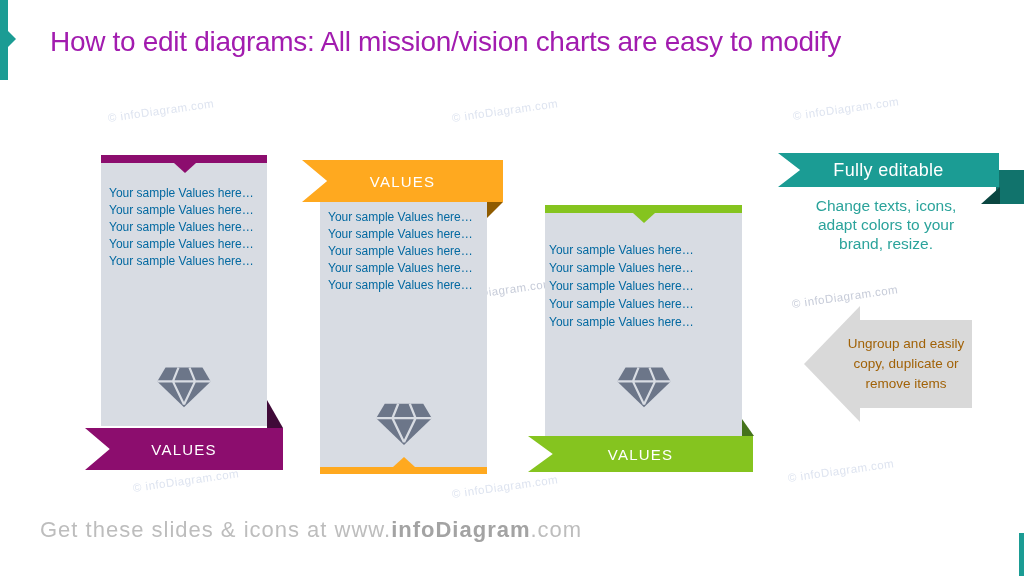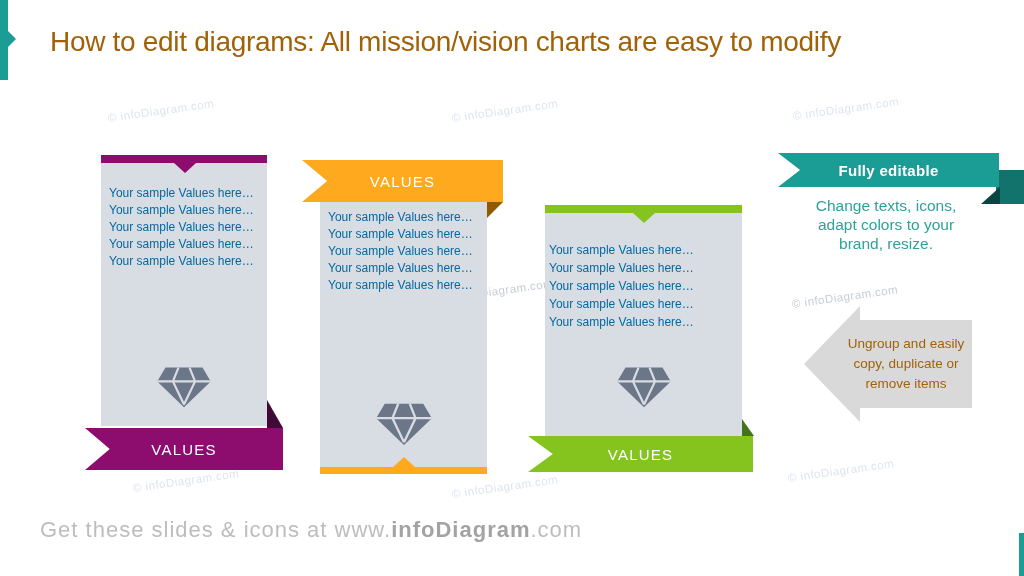--- a/index.html
+++ b/index.html
@@ -5,21 +5,21 @@
   * { margin:0; padding:0; box-sizing:border-box; }
   html,body { background:#fff; }
   .slide {
     position:relative; width:1024px; height:576px; background:#FFFFFF;
     overflow:hidden; font-family:"Liberation Sans", sans-serif;
   }
 
   
   .title {
     position:absolute; left:50px; top:26px; width:920px;
-    font-size:28px; color:#a16207; letter-spacing:-0.3px; font-weight:400;
+    font-size:28px; color:#a21caf; letter-spacing:-0.3px; font-weight:400;
   }
 
   
   .accent-bar-tl { position:absolute; left:0; top:0; width:8px; height:80px; background:#1B9C94; }
   .accent-chevron { position:absolute; left:8px; top:31px; width:8px; height:16px; background:#1B9C94;
     clip-path:polygon(0 0, 100% 50%, 0 100%); }
   .accent-bar-br { position:absolute; left:1019px; top:533px; width:5px; height:43px; background:#1B9C94; }
 
   
   .wm { position:absolute; font-size:11.5px; white-space:nowrap;
@@ -41,21 +41,21 @@
   .banner-label { color:#FFFFFF; font-weight:normal; font-size:15px; letter-spacing:1.2px; }
   .fold { position:absolute; }
   .fold-tl-br { clip-path:polygon(0 0, 100% 100%, 0 100%); }   
   .fold-tr { clip-path:polygon(0 0, 100% 0, 0 100%); }          
   .fold-rb { clip-path:polygon(100% 0, 100% 100%, 0 100%); }    
 
   
   .ribbon-main { position:absolute; left:778px; top:153px; width:221px; height:34px; background:#1B9C94;
     clip-path:polygon(0 0, 100% 0, 100% 100%, 0 100%, 10% 50%);
     display:flex; align-items:center; justify-content:center; }
-  .ribbon-label { color:#fff; font-weight:bold; font-size:15px; letter-spacing:0.3px; }
+  .ribbon-label { color:#fff; font-weight:normal; font-size:18px; letter-spacing:0.3px; }
   .ribbon-tail { position:absolute; left:996px; top:170px; width:28px; height:34px; background:#11736C; }
   .ribbon-fold { position:absolute; left:981px; top:187px; width:19px; height:17px; background:#0A4641; }
   .desc { position:absolute; left:800px; top:196px; width:172px; text-align:center;
     color:#2BA39B; font-size:15.5px; line-height:19px; }
   .arrow-shaft { position:absolute; left:860px; top:320px; width:112px; height:88px; background:#D9D9D9; }
   .arrow-head { position:absolute; left:804px; top:306px; width:56px; height:116px; background:#D9D9D9;
     clip-path:polygon(100% 0, 100% 100%, 0 50%); }
   .arrow-text { position:absolute; left:842px; top:334px; width:128px; text-align:center;
     color:#a16207; font-size:13.5px; line-height:20px; }
 

